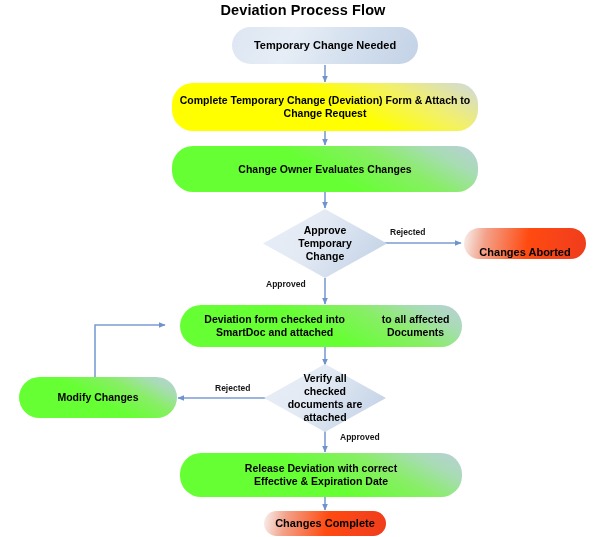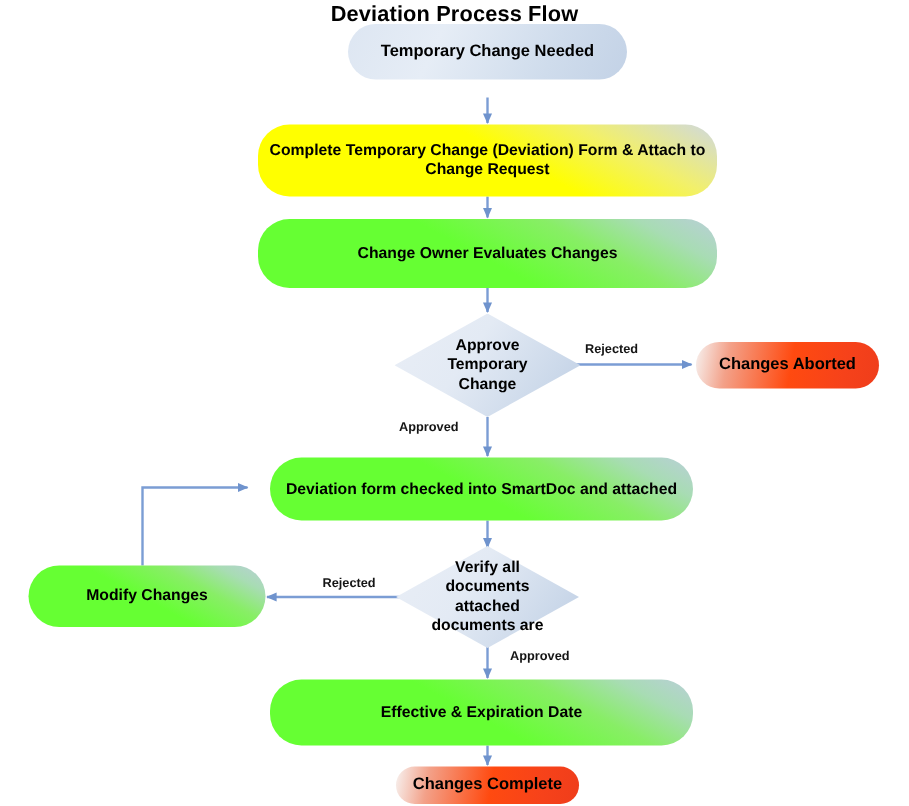--- a/index.html
+++ b/index.html
@@ -136,21 +136,21 @@
     <line x1="325" y1="431" x2="325" y2="452" stroke="#7b9dd4" stroke-width="1.6" marker-end="url(#arr)"></line>
 
     <line x1="325" y1="497" x2="325" y2="510" stroke="#7b9dd4" stroke-width="1.6" marker-end="url(#arr)"></line>
   </svg>
 
   <div class="edge-label" style="left:390px; top:227px;">Rejected</div>
   <div class="edge-label" style="left:266px; top:279px;">Approved</div>
   <div class="edge-label" style="left:215px; top:383px;">Rejected</div>
   <div class="edge-label" style="left:340px; top:432px;">Approved</div>
 
-  <div class="node pill pill-blue" style="left:232px; top:16px; width:186px; height:37px;">
+  <div class="node pill pill-blue" style="left:232px; top:27px; width:186px; height:37px;">
     <span>Temporary Change Needed</span>
   </div>
 
   <div class="node rect rect-yellow" style="left:172px; top:83px; width:306px; height:48px; flex-direction:column;">
     <span>Complete Temporary Change (Deviation) Form &amp; Attach to</span>
     <span>Change Request</span>
   </div>
 
   <div class="node rect rect-green" style="left:172px; top:146px; width:306px; height:46px;">
     <span>Change Owner Evaluates Changes</span>
@@ -158,43 +158,45 @@
 
   <div class="node diamond" style="left:263px; top:209px; width:124px; height:69px; flex-direction:column;">
     <div class="dshape"></div>
     <div class="dtext">
       <div>Approve</div>
       <div>Temporary</div>
       <div>Change</div>
     </div>
   </div>
 
-  <div class="node pill pill-red" style="left:464px; top:228px; width:122px; height:31px;">
+  <div class="node pill pill-red" style="left:464px; top:228px; width:122px; height:31px;align-items:flex-end;">
     <span>Changes Aborted</span>
   </div>
 
   <div class="node rect rect-green" style="left:180px; top:305px; width:282px; height:42px; ">
     <span>Deviation form checked into SmartDoc and attached</span>
+    <span>to all affected Documents</span>
   </div>
 
   <div class="node diamond" style="left:264px; top:364px; width:122px; height:68px; flex-direction:column;">
     <div class="dshape"></div>
     <div class="dtext">
       <div>Verify all</div>
-      <div>documents</div>
+      <div>checked</div>
+      <div>documents are</div>
       <div>attached</div>
-      <div>documents are</div>
     </div>
   </div>
 
   <div class="node rect rect-green" style="left:19px; top:377px; width:158px; height:41px;">
     <span>Modify Changes</span>
   </div>
 
   <div class="node rect rect-green" style="left:180px; top:453px; width:282px; height:44px; flex-direction:column;">
+    <span>Release Deviation with correct</span>
     <span>Effective &amp; Expiration Date</span>
   </div>
 
   <div class="node pill pill-red" style="left:264px; top:511px; width:122px; height:25px;">
     <span>Changes Complete</span>
   </div>
 
 </div>
 
 </body></html>

